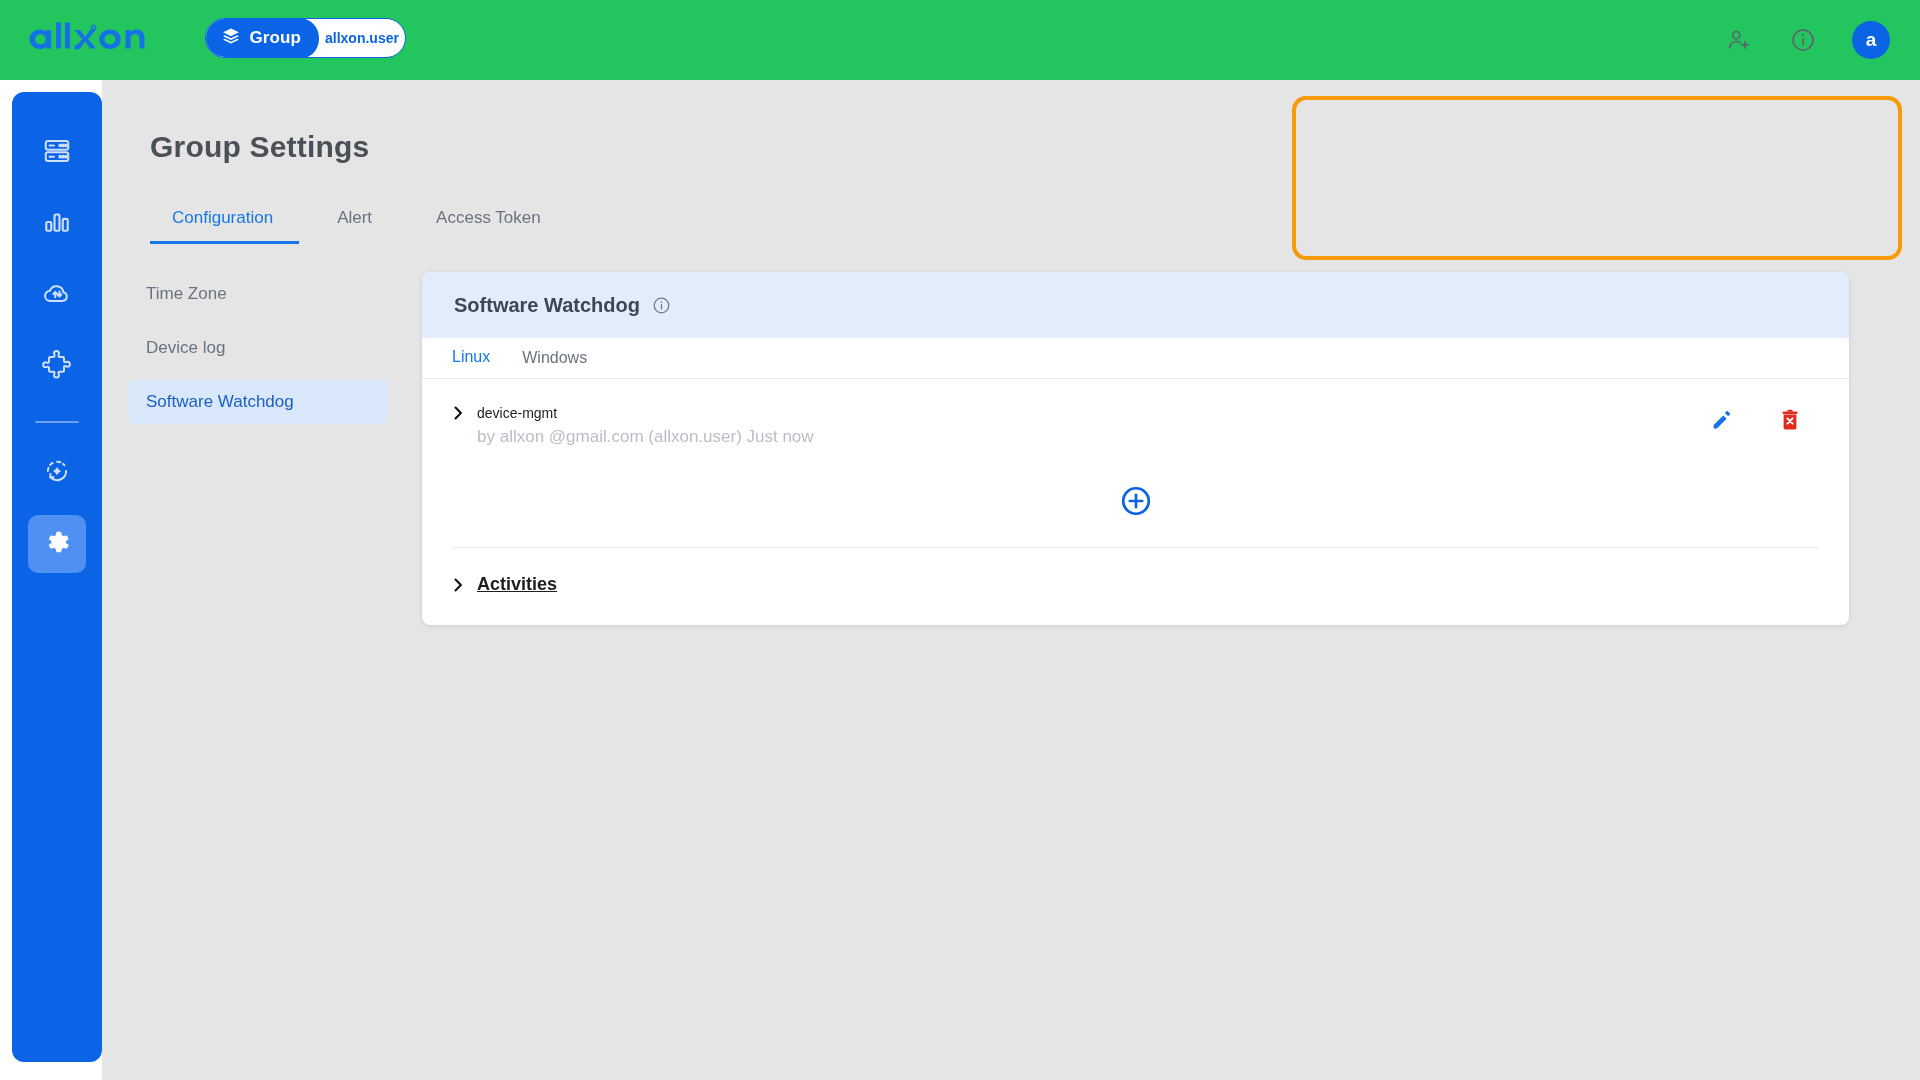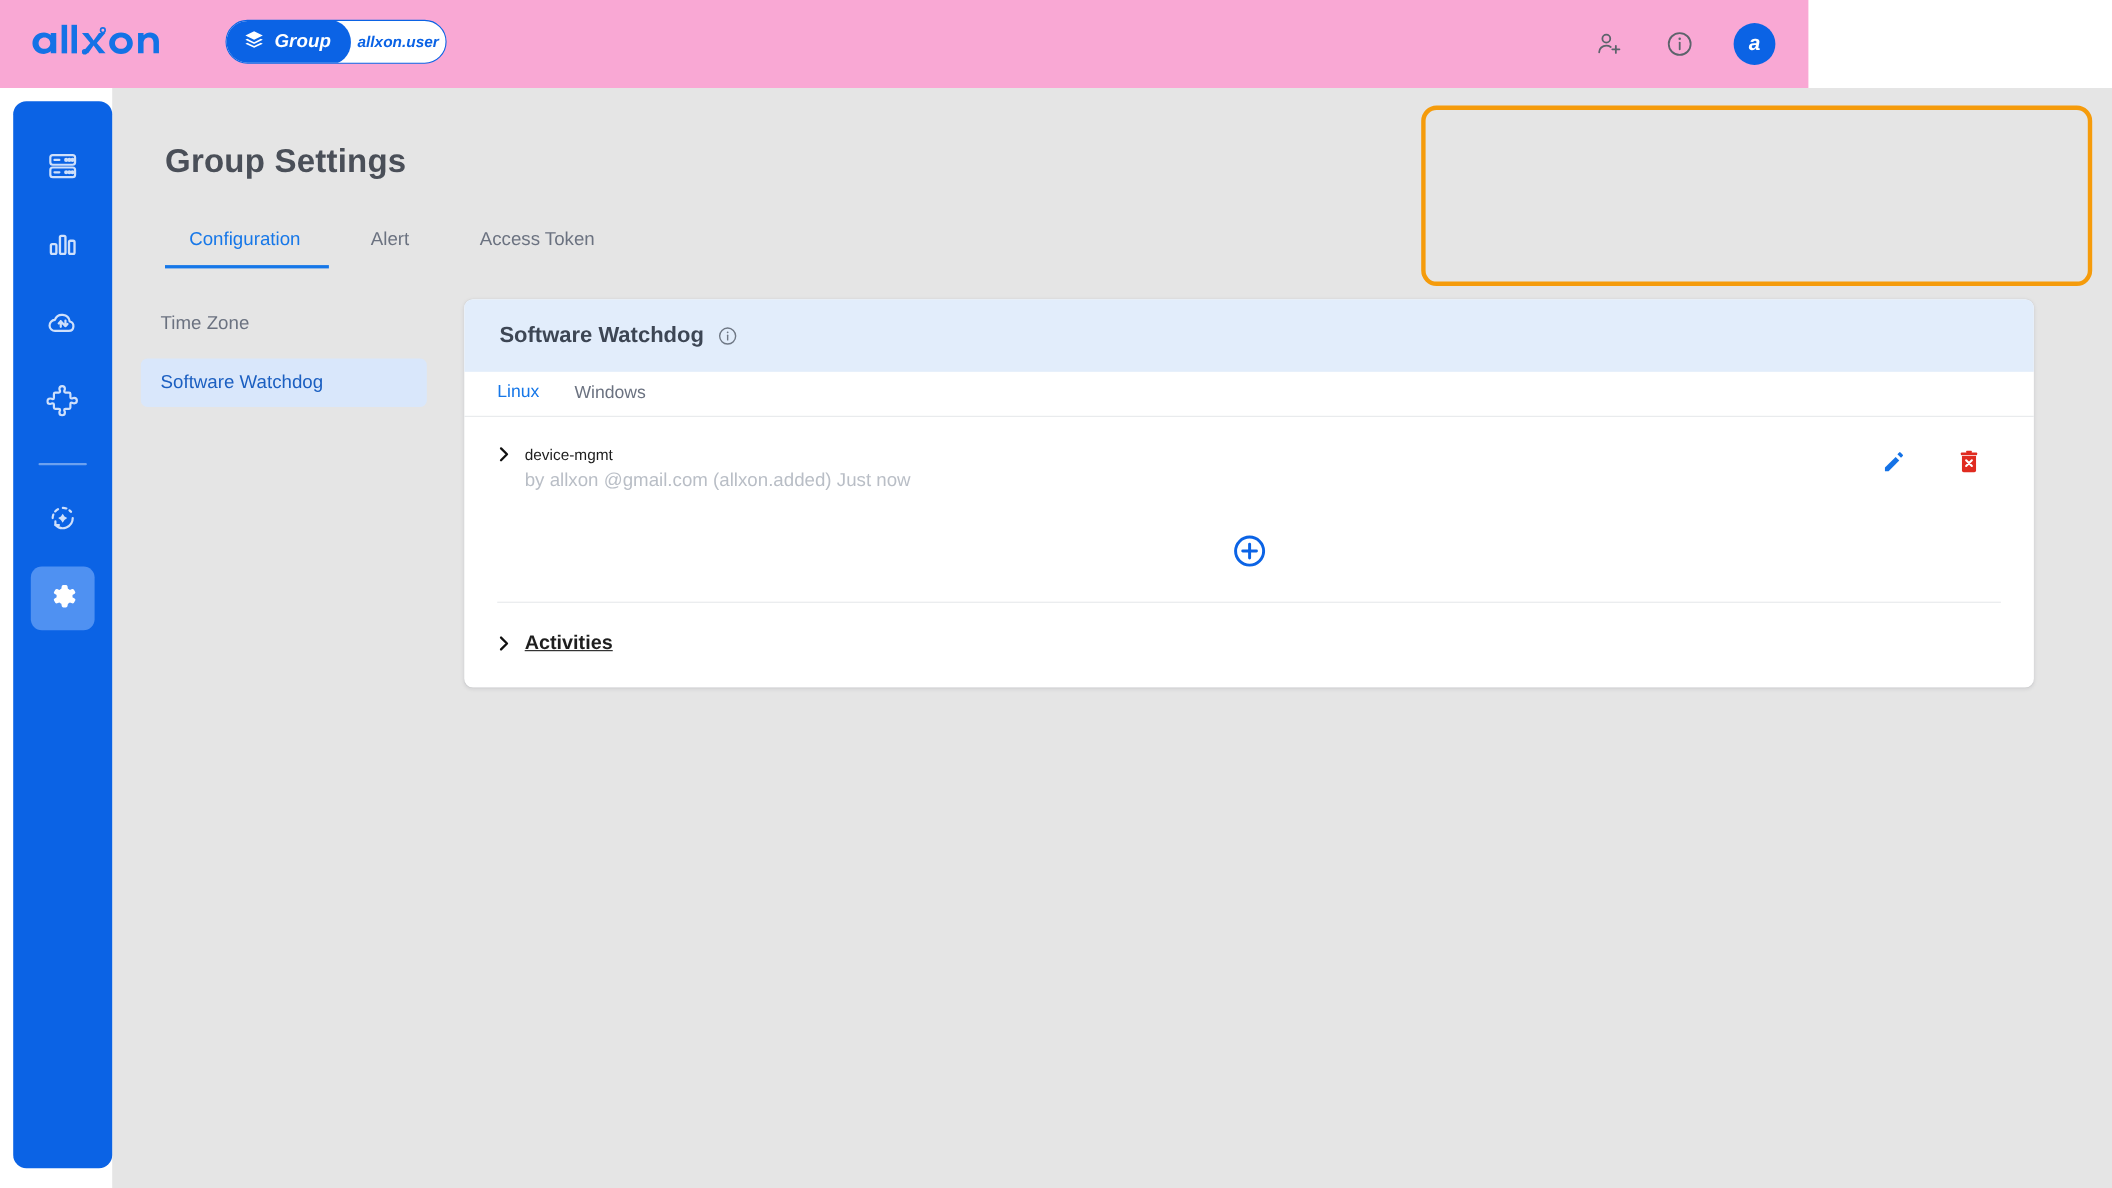--- a/index.html
+++ b/index.html
@@ -7,24 +7,23 @@
   html, body {
     width: 1920px; height: 1080px;
     background: #ffffff;
     font-family: "Liberation Sans", sans-serif;
     overflow: hidden;
   }
   #root { position: relative; width: 1920px; height: 1080px; background: #ffffff; }
 
   
   .topbar {
-    position: absolute; top: 0; left: 0; width: 1644px; height: 80px;
-    background: #f9a8d4; display: flex; align-items: center;
+    position: absolute; top: 0; left: 0; width: 1920px; height: 80px;
+    background: #22c55e; display: flex; align-items: center;
     z-index: 30;
-    font-style: italic;
   }
   .logo {
     position: absolute; left: 25px; top: 21px;
     height: 36px; display: flex; align-items: center;
   }
   .logo svg { display: block; }
 
   .scope-pill {
     position: absolute; left: 205px; top: 18px;
     height: 40px; display: flex; align-items: stretch;
@@ -333,20 +332,21 @@
     <div class="page-title">Group Settings</div>
 
     <div class="tabs">
       <div class="tab active">Configuration</div>
       <div class="tab">Alert</div>
       <div class="tab">Access Token</div>
     </div>
 
     <div class="subnav">
       <div class="subnav-item">Time Zone</div>
+      <div class="subnav-item">Device log</div>
       <div class="subnav-item active">Software Watchdog</div>
     </div>
 
     <div class="card">
 
       <div class="card-header">
         <span class="card-header-title">Software Watchdog</span>
         <span class="info">
           <svg width="19" height="19" viewBox="0 0 24 24" fill="none" stroke="#6f7885" stroke-width="1.6" aria-hidden="true">
             <circle cx="12" cy="12" r="9.2"></circle>
@@ -363,21 +363,21 @@
 
       <div class="watch-row">
         <div class="watch-name">
           <span class="chev">
             <svg width="13" height="16" viewBox="0 0 12 16" fill="none" stroke="#111111" stroke-width="2.1" stroke-linecap="round" stroke-linejoin="round" aria-hidden="true">
               <path d="M3 2.6 8.4 8 3 13.4"></path>
             </svg>
           </span>
           <span>device-mgmt</span>
         </div>
-        <div class="watch-meta">by allxon @gmail.com (allxon.added) Just now</div>
+        <div class="watch-meta">by allxon @gmail.com (allxon.user) Just now</div>
 
         <div class="row-actions">
           <span class="action-ic">
             <svg width="24" height="24" viewBox="0 0 24 24" fill="#1472E6" aria-hidden="true">
               <path d="M3.6 17.1v3.3h3.3L16.6 10.7l-3.3-3.3L3.6 17.1z"></path>
               <path d="M19.8 6.6c.35-.35.35-.9 0-1.25l-2.05-2.05a.88.88 0 0 0-1.25 0l-1.6 1.6 3.3 3.3 1.6-1.6z"></path>
             </svg>
           </span>
           <span class="action-ic">
             <svg width="24" height="24" viewBox="0 0 24 24" aria-hidden="true">

